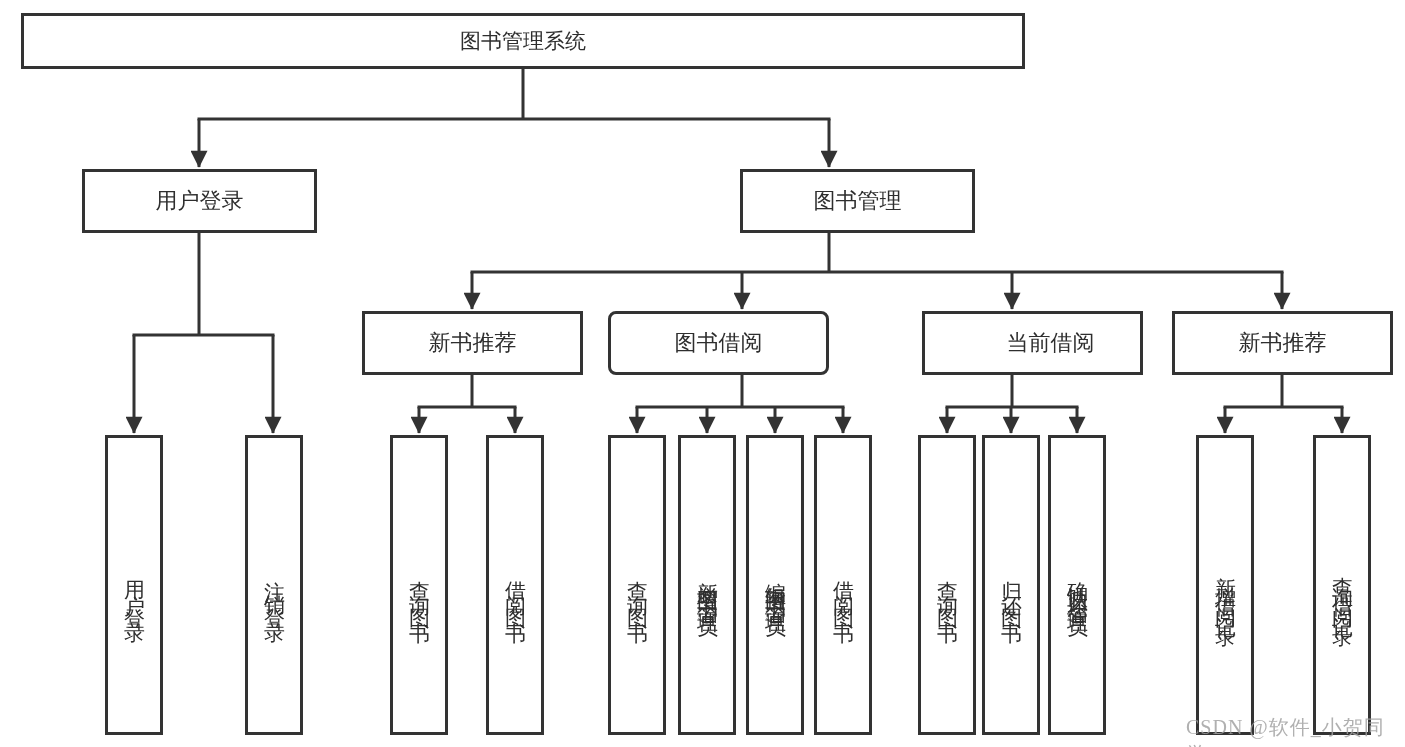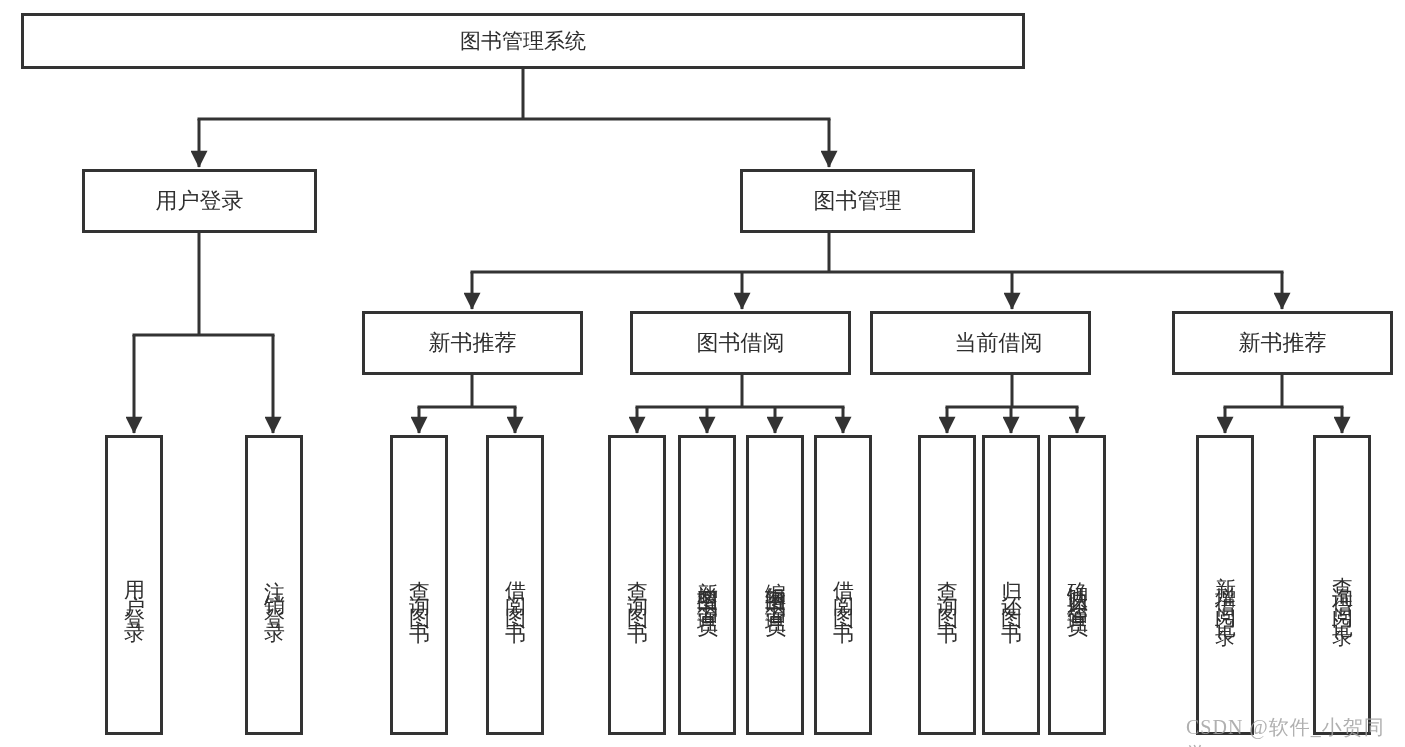--- a/index.html
+++ b/index.html
@@ -80,22 +80,22 @@
       <line x1="1342" y1="407" x2="1342" y2="433" marker-end="url(#arrow)"></line>
     </g>
   </svg>
 
   <div class="node h-node root-node">图书管理系统</div>
 
   <div class="node h-node l2-node" style="left:82px;">用户登录</div>
   <div class="node h-node l2-node" style="left:712px;margin-left:28px;">图书管理</div>
 
   <div class="node h-node l3-node" style="left:362px;">新书推荐</div>
-  <div class="node h-node l3-node" style="left:630px;">图书借阅</div>
-  <div class="node h-node l3-node" style="left:870px;padding-left:36px;">当前借阅</div>
+  <div class="node h-node l3-node" style="left:608px;border-radius:8px;">图书借阅</div>
+  <div class="node h-node l3-node" style="left:922px;padding-left:36px;">当前借阅</div>
   <div class="node h-node l3-node" style="left:1172px;">新书推荐</div>
 
   <div class="node v-node ls4" style="left:105px;">用户登录</div>
   <div class="node v-node ls4" style="left:245px;">注销登录</div>
 
   <div class="node v-node ls4" style="left:390px;">查询图书</div>
   <div class="node v-node ls4" style="left:486px;">借阅图书</div>
 
   <div class="node v-node ls4" style="left:608px;">查询图书</div>
   <div class="node v-node ls9" style="left:678px;">新增图书（管理员）</div>

